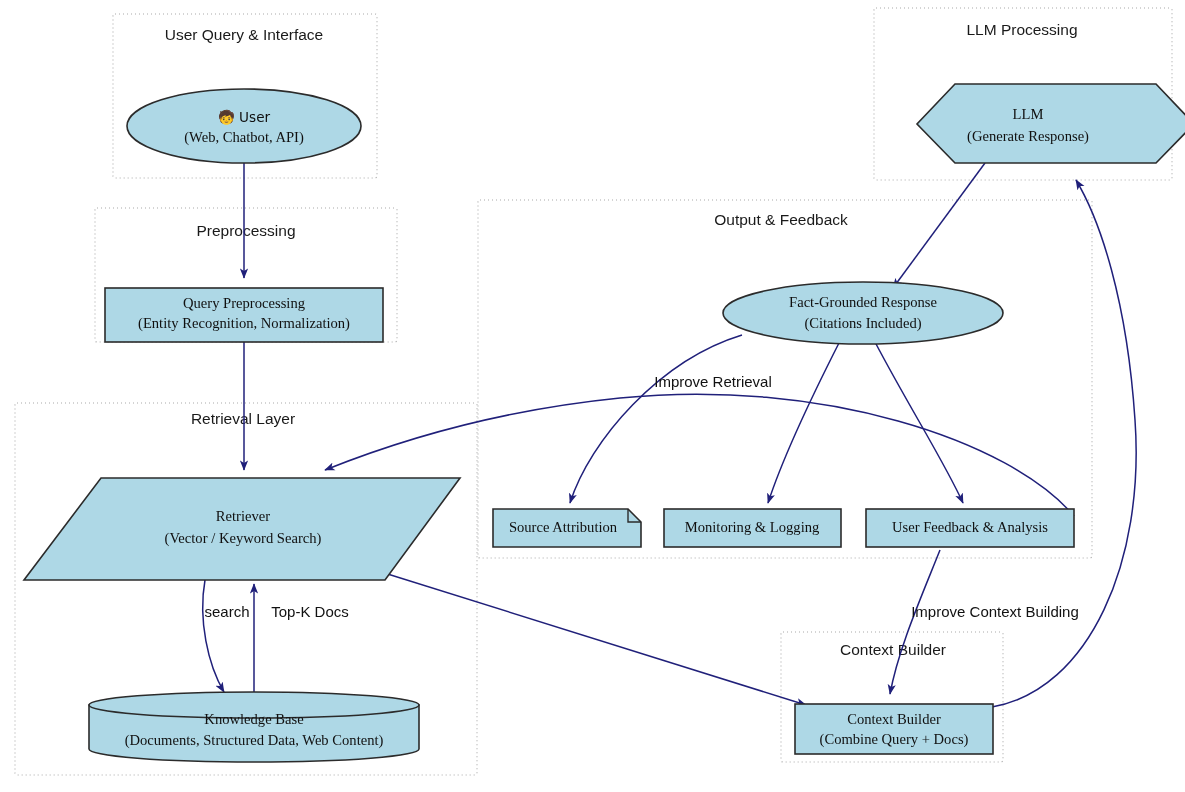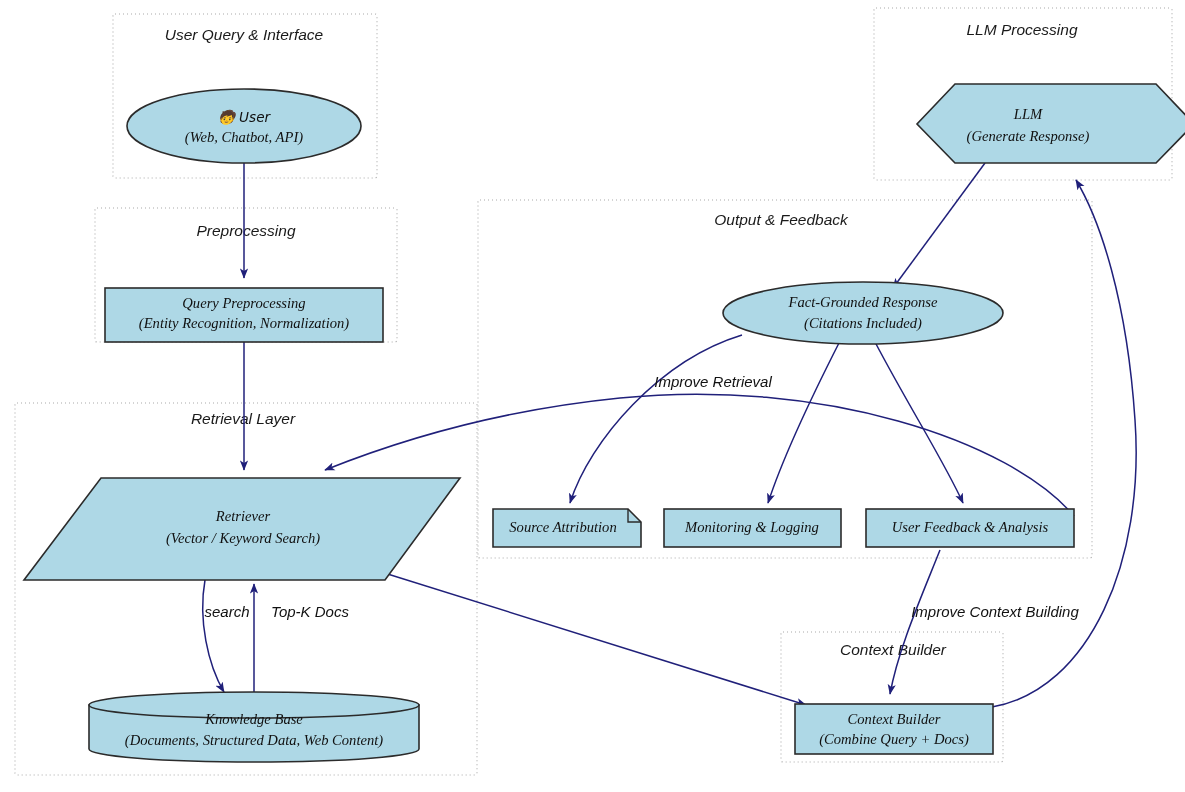--- a/index.html
+++ b/index.html
@@ -10,21 +10,20 @@
   body {
     width: 1185px;
     height: 792px;
     font-family: "Liberation Sans", sans-serif;
     overflow: hidden;
   }
   #diagram-root {
     position: relative;
     width: 1185px;
     height: 644px;
-    font-style: italic;
   }
   svg.flow {
     display: block;
     width: 1185px;
     height: 792px;
   }
   .cluster-box {
     fill: none;
     stroke: #aaaaaa;
     stroke-width: 1.1;

